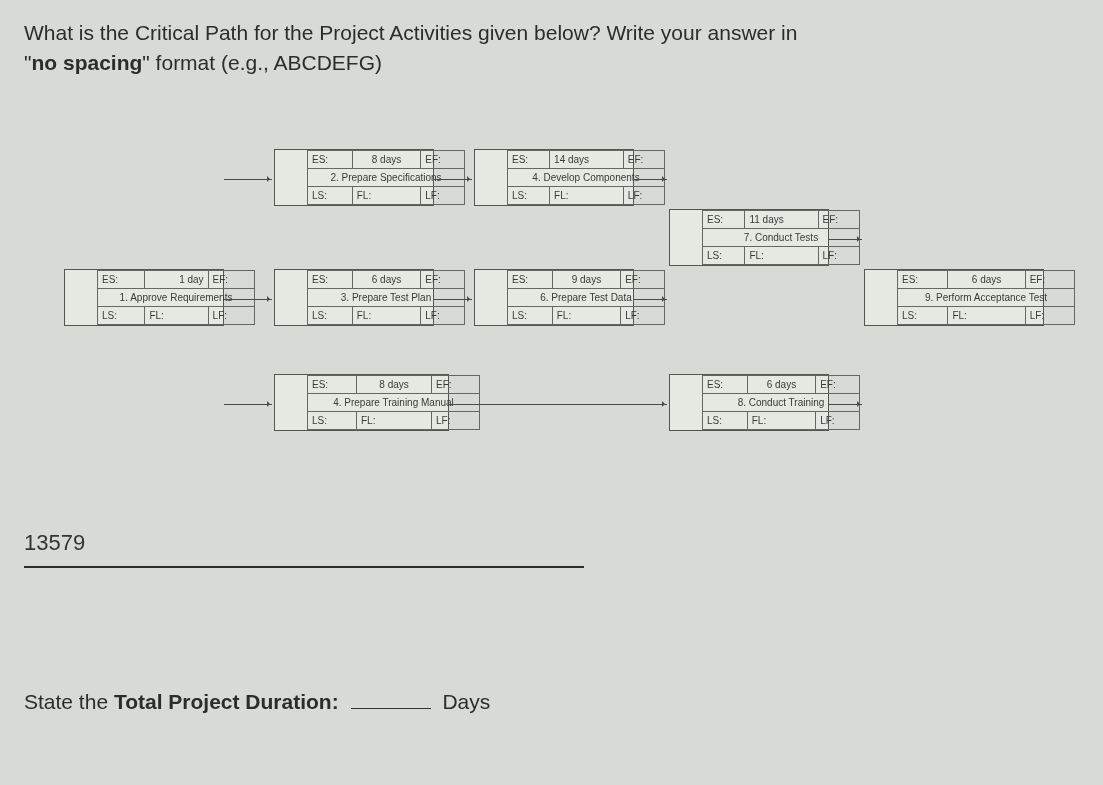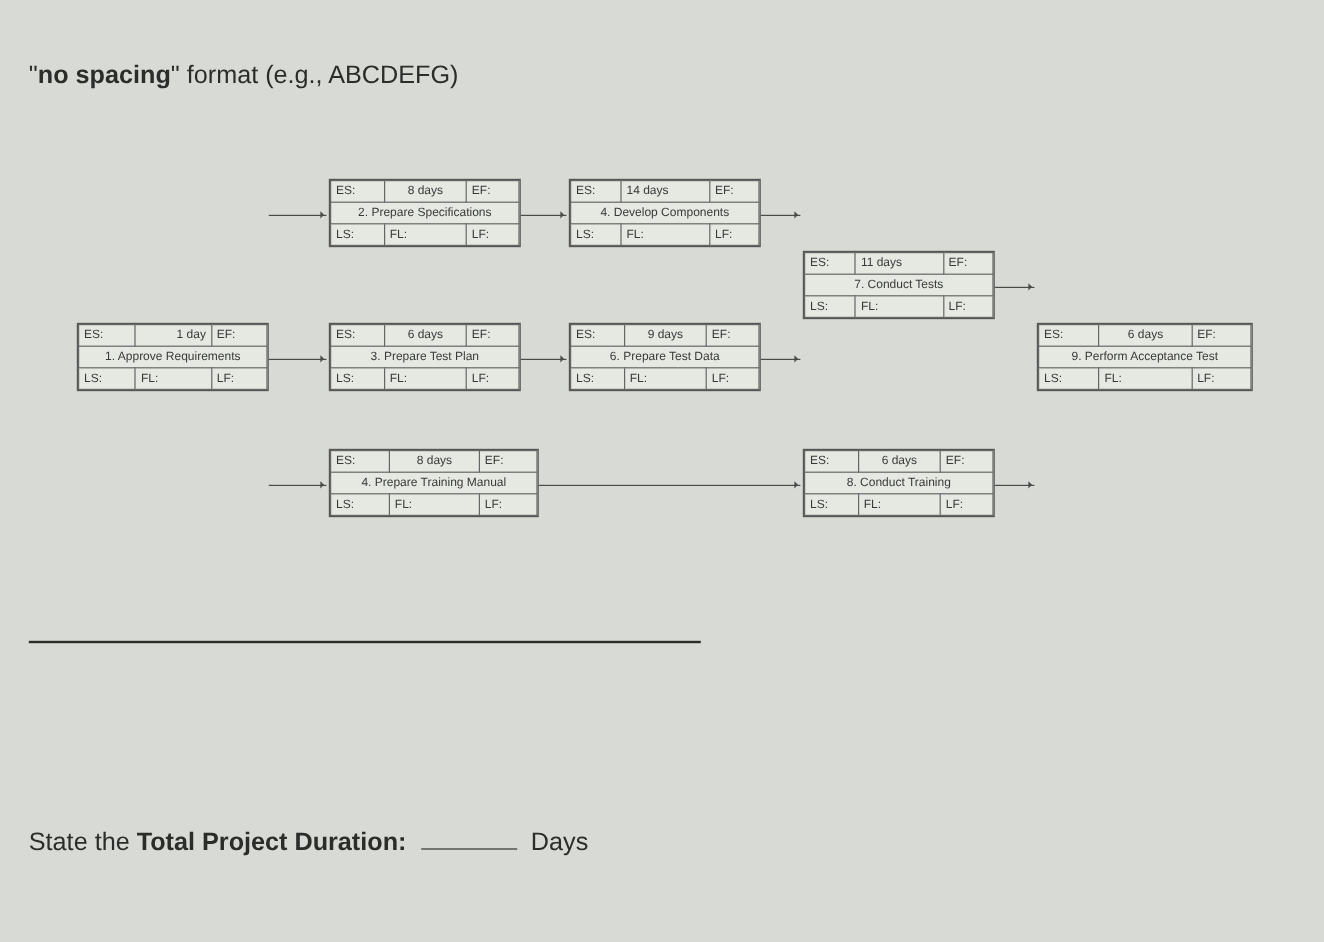--- a/index.html
+++ b/index.html
@@ -24,21 +24,21 @@
     height: 320px;
     margin-left: 40px;
   }
   .node {
     position: absolute;
     border: 1px solid #555;
     background: #e6e8e2;
     font-size: 10px;
     color: #3a3a3a;
   }
-  .node table { border-collapse: collapse; width: 100%; }
+  .node table { border-collapse: collapse; width: 100%; margin-left: 32px; }
   .node td {
     border: 1px solid #666;
     padding: 2px 4px;
     height: 18px;
     vertical-align: middle;
     white-space: nowrap;
   }
   .node .title-row td {
     text-align: center;
     font-size: 10px;
@@ -87,21 +87,21 @@
     width: 80px;
     height: 18px;
     margin: 0 6px;
     vertical-align: baseline;
   }
 </style>
 </head>
 <body>
 
 <div class="question">
-  <br>
+  <span>What is the Critical Path for the Project Activities given below? Write your answer in</span><br>
   <span>"</span><span class="bold">no spacing</span><span>" format (e.g., ABCDEFG)</span>
 </div>
 
 <div class="diagram" id="diagram">
     <div class="node" style="left: 0px; top: 120px; width: 160px;">
       <table>
         <tbody>
           <tr>
             <td>ES:</td>
             <td style="text-align:right">1 day</td>
@@ -276,20 +276,21 @@
     <div class="arrow" style="left: 370px; top: 30px; width: 38px;"></div>
     <div class="arrow" style="left: 370px; top: 150px; width: 38px;"></div>
     <div class="arrow" style="left: 570px; top: 30px; width: 33px;"></div>
     <div class="arrow" style="left: 570px; top: 150px; width: 33px;"></div>
     <div class="arrow" style="left: 385px; top: 255px; width: 218px;"></div>
     <div class="arrow" style="left: 765px; top: 90px; width: 33px;"></div>
     <div class="arrow" style="left: 765px; top: 255px; width: 33px;"></div>
   </div>
 
 <div class="answer-box">
+  <div class="answer-input">13579</div>
   <div class="answer-underline"></div>
 </div>
 
 <div class="q2">
   <span>State the </span><span class="bold">Total Project Duration:</span>
   <span class="blank"></span>
   <span>Days</span>
 </div>
 
 </body></html>

